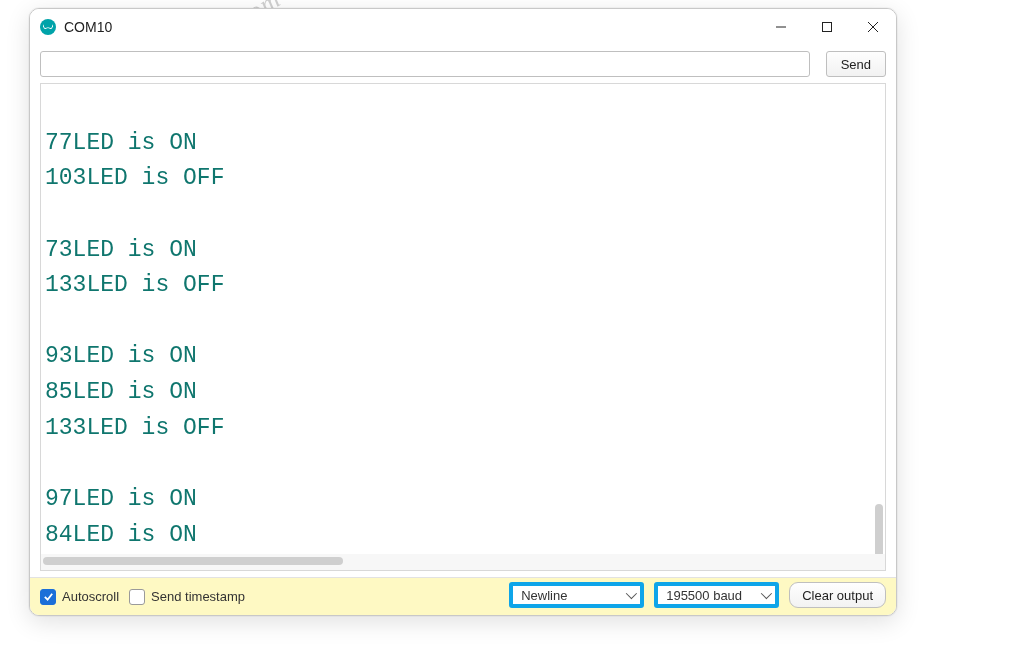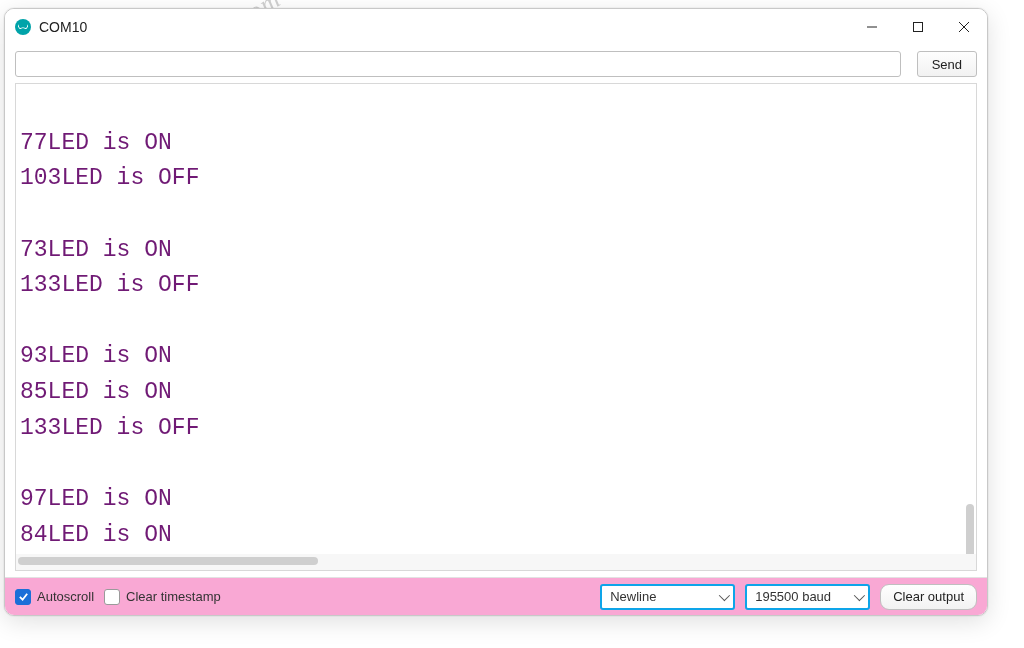--- a/index.html
+++ b/index.html
@@ -10,22 +10,22 @@
     background: #f0f0f0;
     overflow: hidden;
   }
   .stage {
     width: 1024px; height: 648px;
     position: relative;
     background: #ffffff;
   }
   .window {
     position: absolute;
-    left: 4px; top: 8px;
-    width: 984px; height: 608px;
+    left: 29px; top: 8px;
+    width: 868px; height: 608px;
     background: #ffffff;
     border: 1px solid #c8c8c8;
     border-radius: 10px;
     box-shadow: 0 6px 24px rgba(0,0,0,.12), 0 0 0 1px rgba(0,0,0,.03);
     display: flex;
     flex-direction: column;
     overflow: hidden;
   }
   
   .titlebar {
@@ -111,21 +111,21 @@
     position: relative;
     display: flex;
     flex-direction: column;
     overflow: hidden;
   }
   .output-text {
     flex: 1 1 auto;
     font-family: "Courier New", Courier, monospace;
     font-size: 23px;
     line-height: 1.55;
-    color: #701a75;
+    color: #0f766e;
     white-space: pre;
     overflow: hidden;
     padding: 6px 4px 0 4px;
     position: relative;
   }
   .output-text .line { display: block; }
   .hscroll {
     height: 16px;
     background: #f7f7f7;
     position: relative;
@@ -142,26 +142,25 @@
     right: 2px; top: 420px;
     width: 8px; height: 70px;
     background: #cfcfcf;
     border-radius: 4px;
   }
   
   .bottombar {
     height: 38px;
     border-top: 1px solid #e2e2e2;
     display: flex;
-    align-items: center;
-    padding: 12px 10px;
+    padding: 4px 10px;
     gap: 10px;
     font-size: 13px;
     color: #333;
-    background: #f9a8d4;
+    background: #fef9c3;
   }
   .chk {
     display: flex; align-items: center; gap: 6px;
     cursor: default;
   }
   .chk .box {
     width: 16px; height: 16px;
     border: 1px solid #9a9a9a;
     border-radius: 3px;
     background: #fff;
@@ -171,21 +170,21 @@
     background: #1b6fd8;
     border-color: #1b6fd8;
   }
   .chk.checked .box svg {
     width: 11px; height: 11px; stroke: #fff; stroke-width: 2; fill: none;
   }
   .chk:not(.checked) .box svg { display: none; }
   .flex-spacer { flex: 1 1 auto; }
   .dropdown {
     height: 26px;
-    border: 2px solid #0ea5e9;
+    border: 4px solid #0ea5e9;
     border-radius: 3px;
     background: #fff;
     display: flex; align-items: center;
     padding: 0 6px 0 8px;
     cursor: default;
     min-width: 110px;
     justify-content: space-between;
   }
   .dropdown .chev {
     width: 8px; height: 8px;
@@ -269,21 +268,21 @@
           <svg viewBox="0 0 12 12">
               <polyline points="2,6.5 5,9.5 10,3"></polyline>
             </svg>
         </span>
         <span>Autoscroll</span>
       </label>
       <label class="chk">
         <span class="box">
           
         </span>
-        <span>Clear timestamp</span>
+        <span>Send timestamp</span>
       </label>
 
       <span class="flex-spacer"></span>
 
       <div class="dropdown" style="min-width:135px">
         <span>Newline</span>
         <span class="chev"></span>
       </div>
       <div class="dropdown" style="min-width:125px">
         <span>195500 baud</span>

